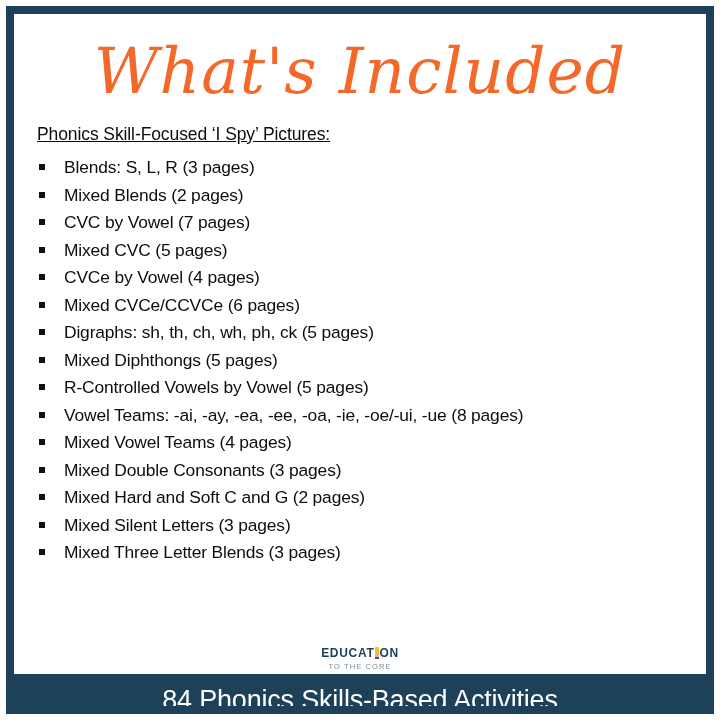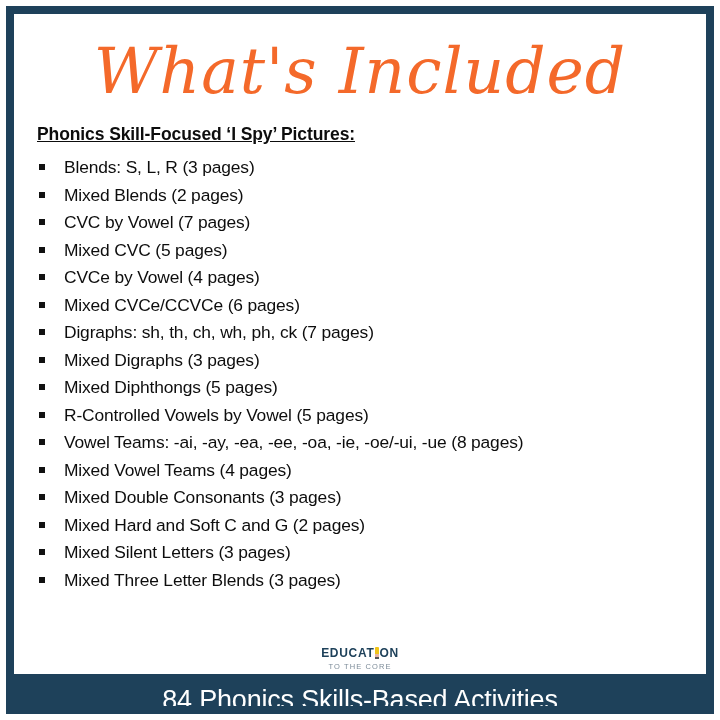--- a/index.html
+++ b/index.html
@@ -46,21 +46,21 @@
     font-style: italic;
     font-weight: 400;
     font-size: 63px;
     line-height: 80px;
     letter-spacing: 1px;
     white-space: nowrap;
   }
   .subtitle {
     margin: 9px 0 0 9px;
     font-size: 17.5px;
-    font-weight: bold;
+    font-weight: normal;
     color: #0d0d0d;
     text-decoration: underline;
     letter-spacing: -0.1px;
   }
   .list {
     list-style: none;
     margin: 11px 0 0 0;
     padding: 0 0 0 11px;
   }
   .list-item {
@@ -159,25 +159,24 @@
         <li class="list-item">
           <span class="bullet"></span>
           <span>CVCe by Vowel (4 pages)</span>
         </li>
         <li class="list-item">
           <span class="bullet"></span>
           <span>Mixed CVCe/CCVCe (6 pages)</span>
         </li>
         <li class="list-item">
           <span class="bullet"></span>
-          <span>Digraphs: sh, th, ch, wh, ph, ck (7 pages)</span>
-        </li>
-        <li class="list-item">
-          <span class="bullet"></span>
-          <span>Mixed Digraphs (3 pages)</span>
+          <span>Digraphs: sh, th, ch, wh, ph, ck (5 pages)</span>
+        </li>
+        <li class="list-item">
+          <span class="bullet"></span>
         </li>
         <li class="list-item">
           <span class="bullet"></span>
           <span>Mixed Diphthongs (5 pages)</span>
         </li>
         <li class="list-item">
           <span class="bullet"></span>
           <span>R-Controlled Vowels by Vowel (5 pages)</span>
         </li>
         <li class="list-item">

